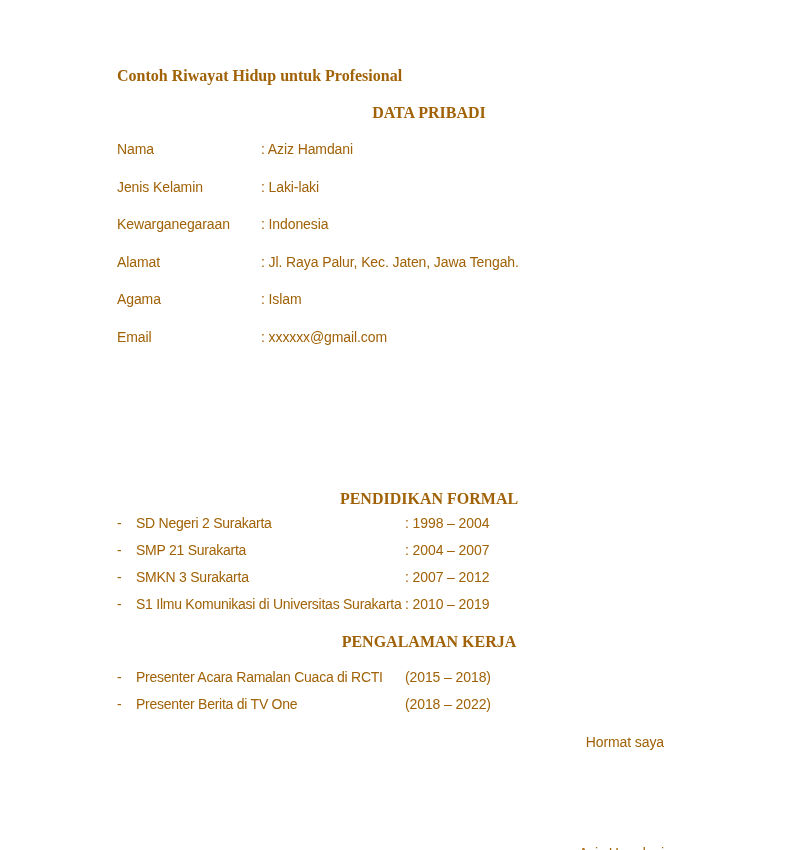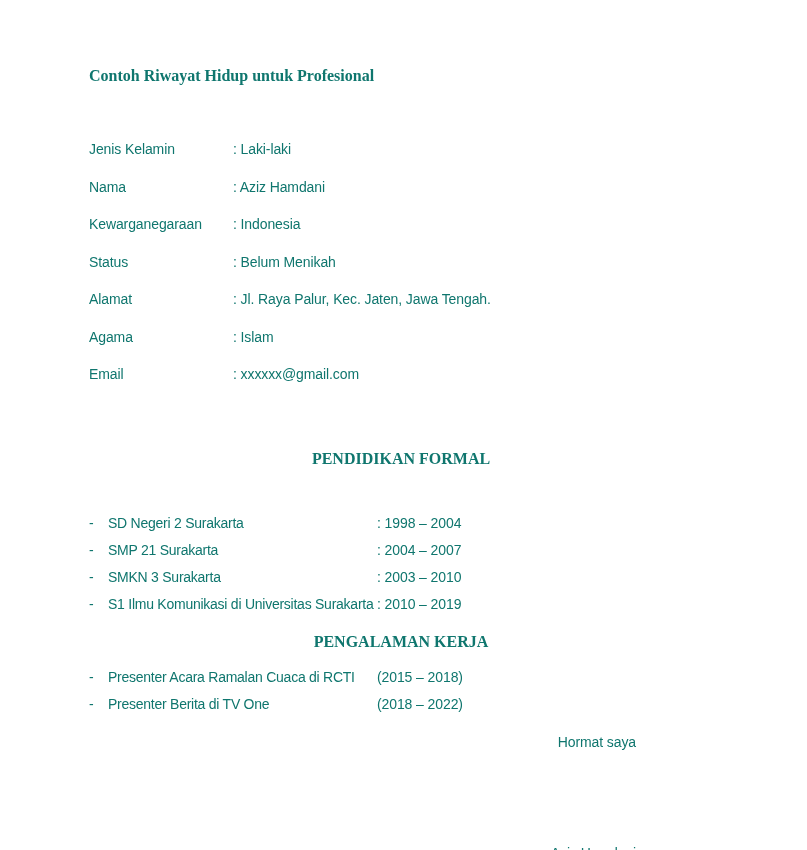--- a/index.html
+++ b/index.html
@@ -7,23 +7,24 @@
     padding: 0;
     background: #ffffff;
   }
   .page {
     position: relative;
     width: 730px;
     height: 850px;
     background: #ffffff;
     font-family: "Liberation Sans", sans-serif;
     font-size: 14px;
-    color: #0f766e;
+    color: #a16207;
     letter-spacing: -0.1px;
     overflow: hidden;
+    margin-left: 28px;
   }
   .doc-title {
     position: absolute;
     left: 89px;
     top: 67px;
     font-family: "Liberation Serif", serif;
     font-weight: bold;
     font-size: 16px;
     line-height: 18px;
     letter-spacing: 0;
@@ -33,21 +34,21 @@
     left: 89px;
     width: 624px;
     text-align: center;
     font-family: "Liberation Serif", serif;
     font-weight: bold;
     font-size: 16px;
     line-height: 18px;
     letter-spacing: 0;
   }
   #h-personal   { top: 104px; }
-  #h-education  { top: 450px; }
+  #h-education  { top: 490px; }
   #h-experience { top: 633px; font-family: Liberation Serif, serif; }
 
   .personal-rows {
     position: absolute;
     left: 89px;
     top: 141px;
     width: 624px;
   }
   .prow {
     height: 37.5px;
@@ -108,33 +109,31 @@
     text-align: right;
   }
 </style>
 </head>
 <body>
 
 <div class="page">
 
   <div class="doc-title">Contoh Riwayat Hidup untuk Profesional</div>
 
+  <div class="section-heading" id="h-personal">DATA PRIBADI</div>
 
   <div class="personal-rows">
+    <div class="prow">
+      <span class="plabel">Nama</span><span class="pvalue">: Aziz Hamdani</span>
+    </div>
     <div class="prow">
       <span class="plabel">Jenis Kelamin</span><span class="pvalue">: Laki-laki</span>
     </div>
     <div class="prow">
-      <span class="plabel">Nama</span><span class="pvalue">: Aziz Hamdani</span>
-    </div>
-    <div class="prow">
       <span class="plabel">Kewarganegaraan</span><span class="pvalue">: Indonesia</span>
-    </div>
-    <div class="prow">
-      <span class="plabel">Status</span><span class="pvalue">: Belum Menikah</span>
     </div>
     <div class="prow">
       <span class="plabel">Alamat</span><span class="pvalue">: Jl. Raya Palur, Kec. Jaten, Jawa Tengah.</span>
     </div>
     <div class="prow">
       <span class="plabel">Agama</span><span class="pvalue">: Islam</span>
     </div>
     <div class="prow">
       <span class="plabel">Email</span><span class="pvalue">: xxxxxx@gmail.com</span>
     </div>
@@ -149,21 +148,21 @@
       <span class="lyears">: 1998 – 2004</span>
     </div>
     <div class="lrow">
       <span class="bullet">-</span>
       <span class="lname">SMP 21 Surakarta</span>
       <span class="lyears">: 2004 – 2007</span>
     </div>
     <div class="lrow">
       <span class="bullet">-</span>
       <span class="lname">SMKN 3 Surakarta</span>
-      <span class="lyears">: 2003 – 2010</span>
+      <span class="lyears">: 2007 – 2012</span>
     </div>
     <div class="lrow">
       <span class="bullet">-</span>
       <span class="lname">S1 Ilmu Komunikasi di Universitas Surakarta</span>
       <span class="lyears">: 2010 – 2019</span>
     </div>
   </div>
 
   <div class="section-heading" id="h-experience">PENGALAMAN KERJA</div>
 

